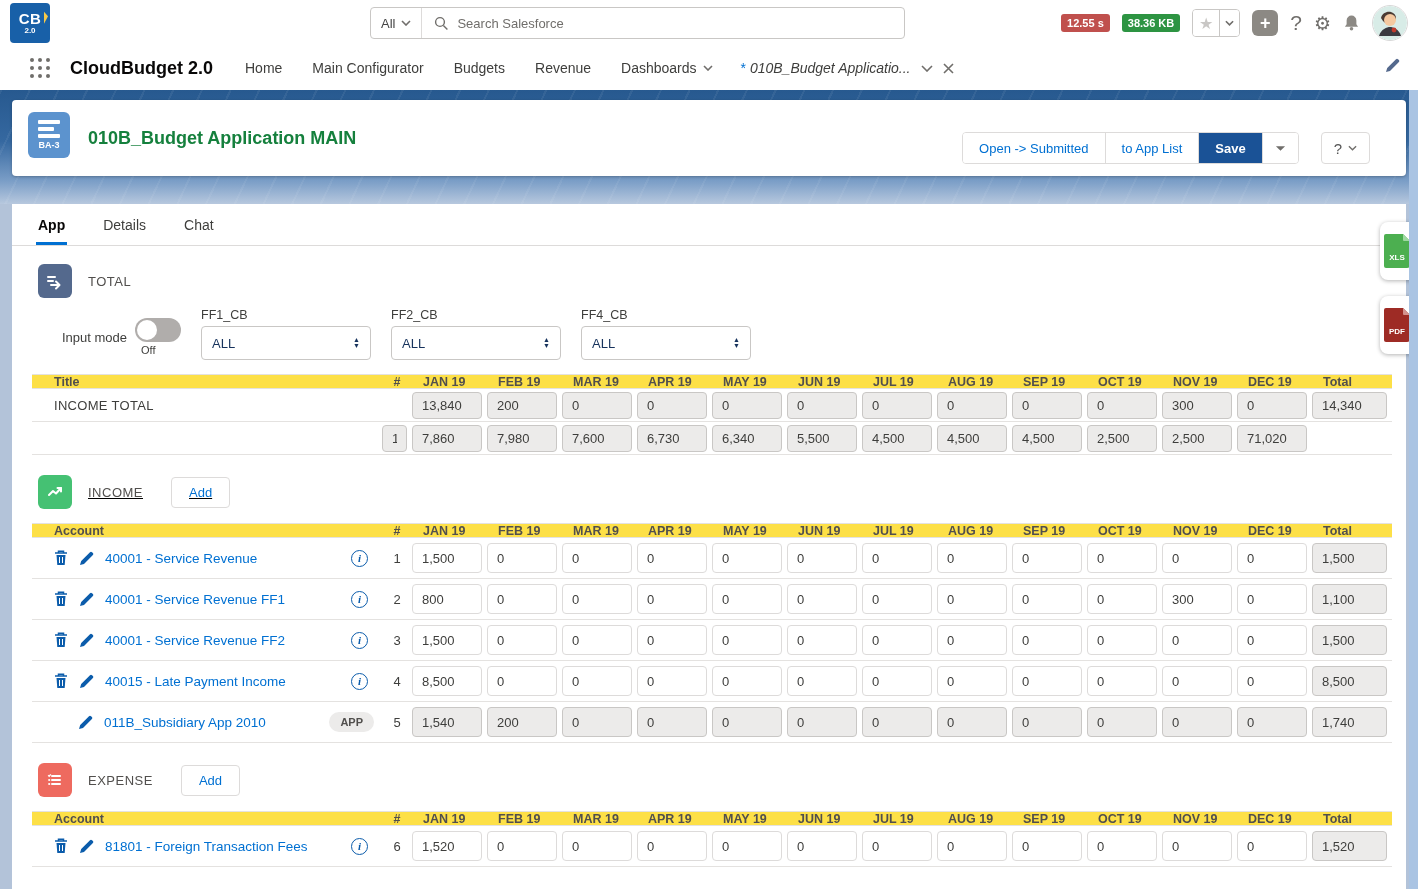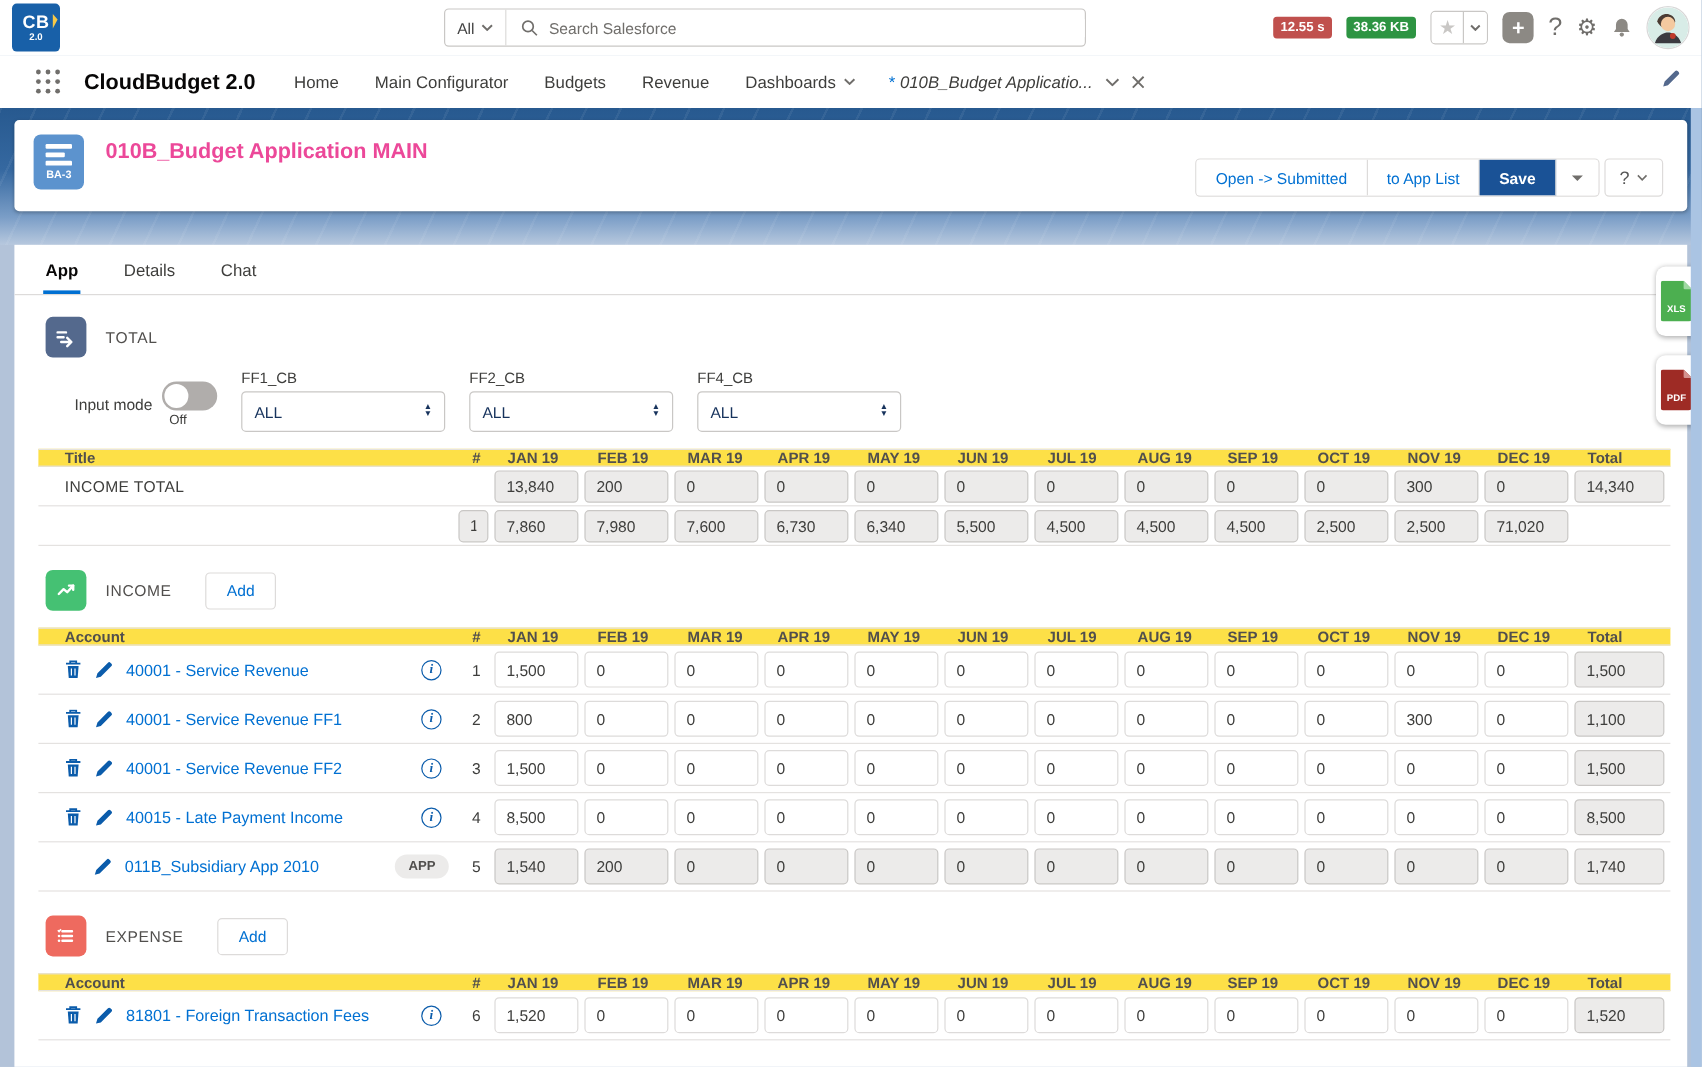--- a/index.html
+++ b/index.html
@@ -52,22 +52,22 @@
   .band::before { content:""; position:absolute; inset:0; opacity:.12;
     background:repeating-linear-gradient(115deg, rgba(255,255,255,.5) 0 2px, transparent 2px 26px); }
   .phcard { position:absolute; left:12px; right:12px; top:10px; height:76px; background:#fff;
     border-radius:4px; box-shadow:0 1px 3px rgba(0,0,0,.25); display:flex; align-items:flex-start; padding:12px 16px; }
   .recicon { width:42px; height:46px; background:#5c93ce; border-radius:6px; color:#fff; display:flex;
     flex-direction:column; align-items:center; justify-content:center; gap:2px; }
   .recicon .bars { display:flex; flex-direction:column; gap:3px; }
   .recicon .bars i { display:block; width:22px; height:4px; background:#fff; border-radius:1px; }
   .recicon .bars i:nth-child(2){ width:16px; align-self:flex-start; margin-left:0; }
   .recicon .tag { font-size:9px; font-weight:bold; }
-  .ptitle { font-size:18px; font-weight:bold; color:#ec4899; margin:4px 0 0 18px; }
-  .phbtns { position:absolute; right:20px; top:32px; display:flex; gap:4px; }
+  .ptitle { font-size:18px; font-weight:bold; color:#15803d; margin:16px 0 0 18px; }
+  .phbtns { position:absolute; right:36px; top:32px; display:flex; gap:22px; }
   .btngroup { display:flex; border:1px solid #dddbda; border-radius:4px; overflow:hidden; height:32px; background:#fff; }
   .btngroup .gbtn { display:flex; align-items:center; justify-content:center; padding:0 16px;
     font-size:13px; color:#0070d2; background:#fff; cursor:pointer; border:none;
     border-right:1px solid #dddbda; font-family:"Liberation Sans",sans-serif; }
   .btngroup .gbtn.primary { background:#1a5296; color:#fff; font-weight:bold;padding-left:16px; }
   .btngroup .gbtn.caret { padding:0 12px; color:#706e6b; border-right:none; }
   .helpbtn { display:flex; align-items:center; gap:6px; border:1px solid #dddbda; border-radius:4px;
     height:32px; padding:0 12px; background:#fff; color:#555; font-size:15px; cursor:pointer; }
 
   
@@ -368,21 +368,21 @@
         <div class="cellwrap"><input class="cell gray" readonly="" value="5,500" style=""></div>
         <div class="cellwrap"><input class="cell gray" readonly="" value="4,500" style=""></div>
         <div class="cellwrap"><input class="cell gray" readonly="" value="4,500" style=""></div>
         <div class="cellwrap"><input class="cell gray" readonly="" value="4,500" style=""></div>
         <div class="cellwrap"><input class="cell gray" readonly="" value="2,500" style=""></div>
         <div class="cellwrap"><input class="cell gray" readonly="" value="2,500" style=""></div>
         <div class="cellwrap"><input class="cell gray" readonly="" value="71,020" style=""></div>
       </div>
     </div>
 
-  <div class="sechead" style="margin-top:20px;">
+  <div class="sechead" style="margin-top:20px;text-decoration:underline;">
     <span class="secicon" style="background:#45c173">
       <svg width="18" height="18" viewBox="0 0 18 18">
           <path d="M3 12l4-4 3 2.5L15 5" fill="none" stroke="#fff" stroke-width="2" stroke-linecap="round" stroke-linejoin="round"></path>
           <path d="M11.5 5H15v3.5" fill="none" stroke="#fff" stroke-width="2" stroke-linecap="round" stroke-linejoin="round"></path>
         </svg>
     </span>
     <span class="seclabel">INCOME</span>
     <button class="addbtn">Add</button>
   </div>
   <div class="btable" id="income-table" style="margin-top:14px;">

